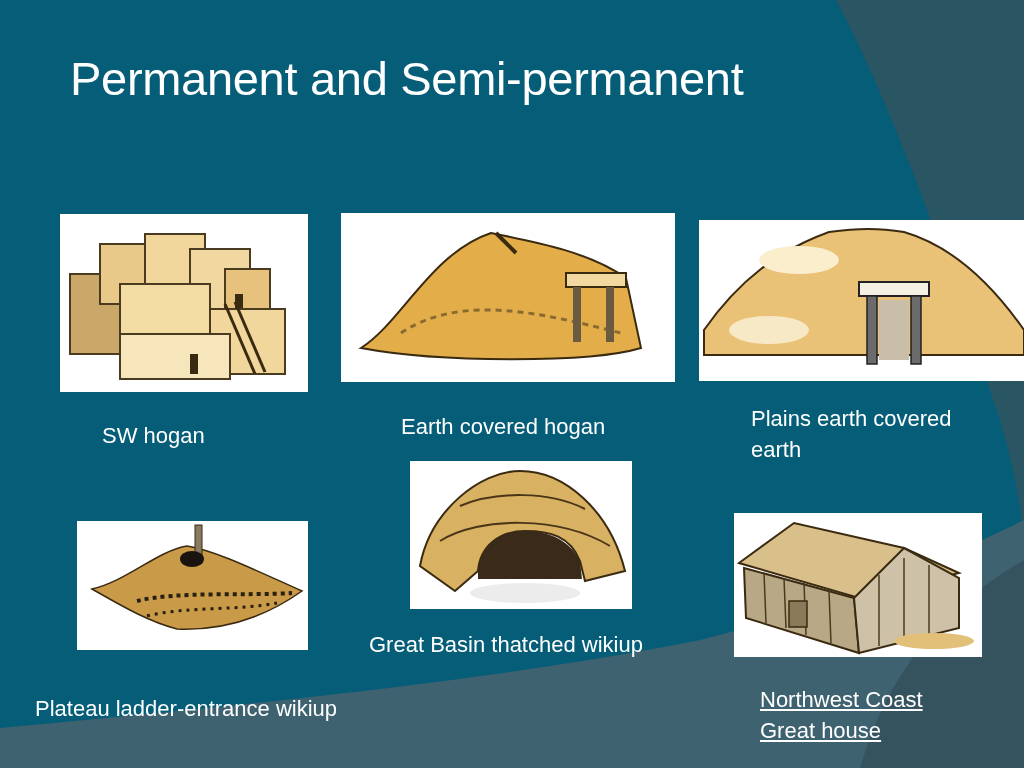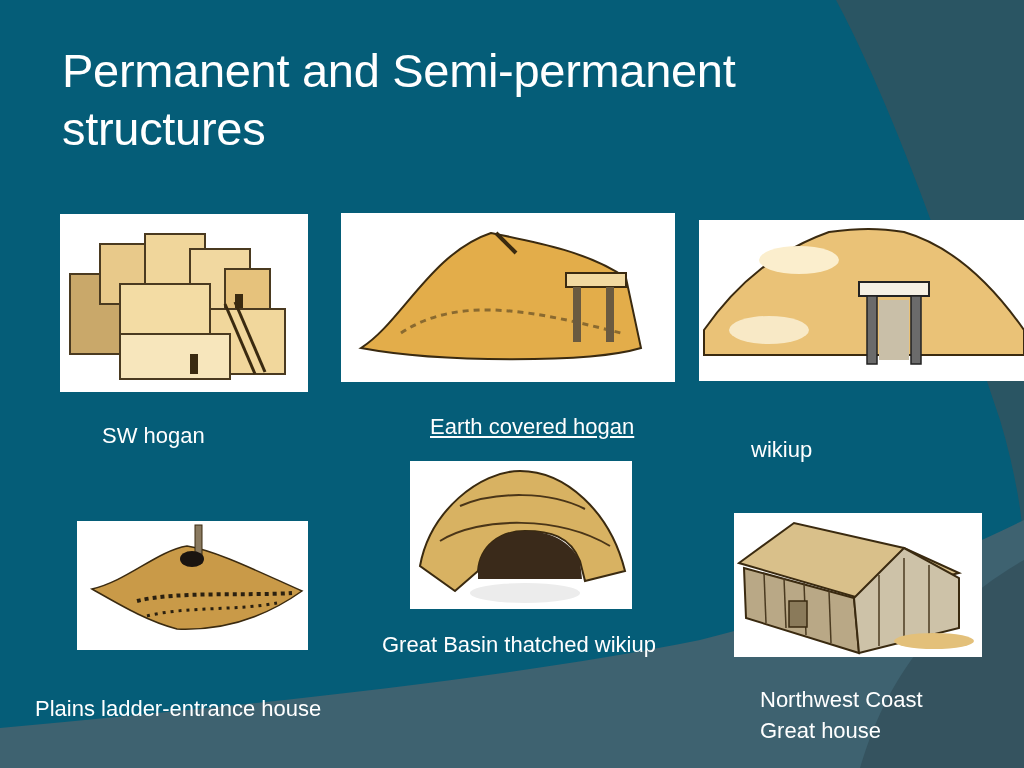--- a/index.html
+++ b/index.html
@@ -1,35 +1,34 @@
 <!DOCTYPE html>
 <html><head>
 <meta charset="utf-8">
 <style>
   html, body { margin:0; padding:0; }
   body { width:1024px; height:768px; overflow:hidden; position:relative; background:#055d78; font-family:"Liberation Sans", sans-serif; }
   .bg { position:absolute; left:0; top:0; width:1024px; height:768px; }
-  .title { position:absolute; left:58px; top:38px; color:#ffffff; font-size:47px; line-height:58px; font-weight:normal; margin:4px; letter-spacing:-0.3px; }
+  .title { position:absolute; left:58px; top:38px; color:#ffffff; font-size:47px; line-height:58px; font-weight:normal; margin:12px; letter-spacing:-0.3px; }
   .pic { position:absolute; background:#ffffff; overflow:hidden; }
   .pic svg { width:100%; height:100%; display:block; }
   .cap { position:absolute; color:#ffffff; font-size:22px; line-height:31px; white-space:nowrap; }
 </style>
 </head>
 <body>
 
 <svg class="bg" viewBox="0 0 1024 768" preserveAspectRatio="none">
   <rect x="0" y="0" width="1024" height="768" fill="#055d78"></rect>
   <path d="M836,0 C900,120 960,300 1000,420 C1015,470 1024,520 1024,560 L1024,0 Z" fill="#2a5563"></path>
   <path d="M0,728 C250,705 500,680 700,640 C820,610 920,570 1024,520 L1024,768 L0,768 Z" fill="#3e6270"></path>
   <path d="M860,768 C880,700 920,620 1024,560 L1024,768 Z" fill="#35535f"></path>
 </svg>
 
 <h1 class="title">
   <span>Permanent and Semi-permanent</span><br>
-  <span>structures</span>
 </h1>
 
 <div class="pic" style="left:60px;top:214px;width:248px;height:178px;">
   <svg viewBox="0 0 248 178">
     <rect x="10" y="60" width="60" height="80" fill="#c9a86a" stroke="#4a3a20" stroke-width="2"></rect>
     <rect x="40" y="30" width="70" height="60" fill="#e8c98a" stroke="#4a3a20" stroke-width="2"></rect>
     <rect x="85" y="20" width="60" height="50" fill="#f0d69b" stroke="#4a3a20" stroke-width="2"></rect>
     <rect x="130" y="35" width="60" height="60" fill="#f1d8a0" stroke="#4a3a20" stroke-width="2"></rect>
     <rect x="165" y="55" width="45" height="40" fill="#e6c27c" stroke="#4a3a20" stroke-width="2"></rect>
     <rect x="60" y="70" width="90" height="50" fill="#f3dca4" stroke="#4a3a20" stroke-width="2"></rect>
@@ -98,23 +97,23 @@
       <line x1="145" y1="62" x2="145" y2="133"></line>
         <line x1="170" y1="45" x2="170" y2="128"></line>
       <line x1="195" y1="52" x2="195" y2="122"></line>
     </g>
     <rect x="55" y="88" width="18" height="26" fill="#8a7a5a" stroke="#3a2a10" stroke-width="1.5"></rect>
     <ellipse cx="200" cy="128" rx="40" ry="8" fill="#e3c07a"></ellipse>
   </svg>
 </div>
 
 <div class="cap" style="left:102px;top:420px;">SW hogan</div>
-<div class="cap" style="left:430px;top:411px;text-decoration:underline;">Earth covered hogan</div>
+<div class="cap" style="left:401px;top:411px;">Earth covered hogan</div>
 <div class="cap" style="left:751px;top:403px;">
-  <br>
-  <span>wikiup</span>
+  <span>Plains earth covered</span><br>
+  <span>earth</span>
 </div>
-<div class="cap" style="left:369px;top:629px;margin-left:13px;">Great Basin thatched wikiup</div>
-<div class="cap" style="left:35px;top:693px;">Plains ladder-entrance house</div>
-<div class="cap" style="left:760px;top:684px;">
+<div class="cap" style="left:369px;top:629px;">Great Basin thatched wikiup</div>
+<div class="cap" style="left:35px;top:693px;">Plateau ladder-entrance wikiup</div>
+<div class="cap" style="left:760px;top:684px;text-decoration:underline;">
   <span>Northwest Coast</span><br>
   <span>Great house</span>
 </div>
 
 </body></html>

